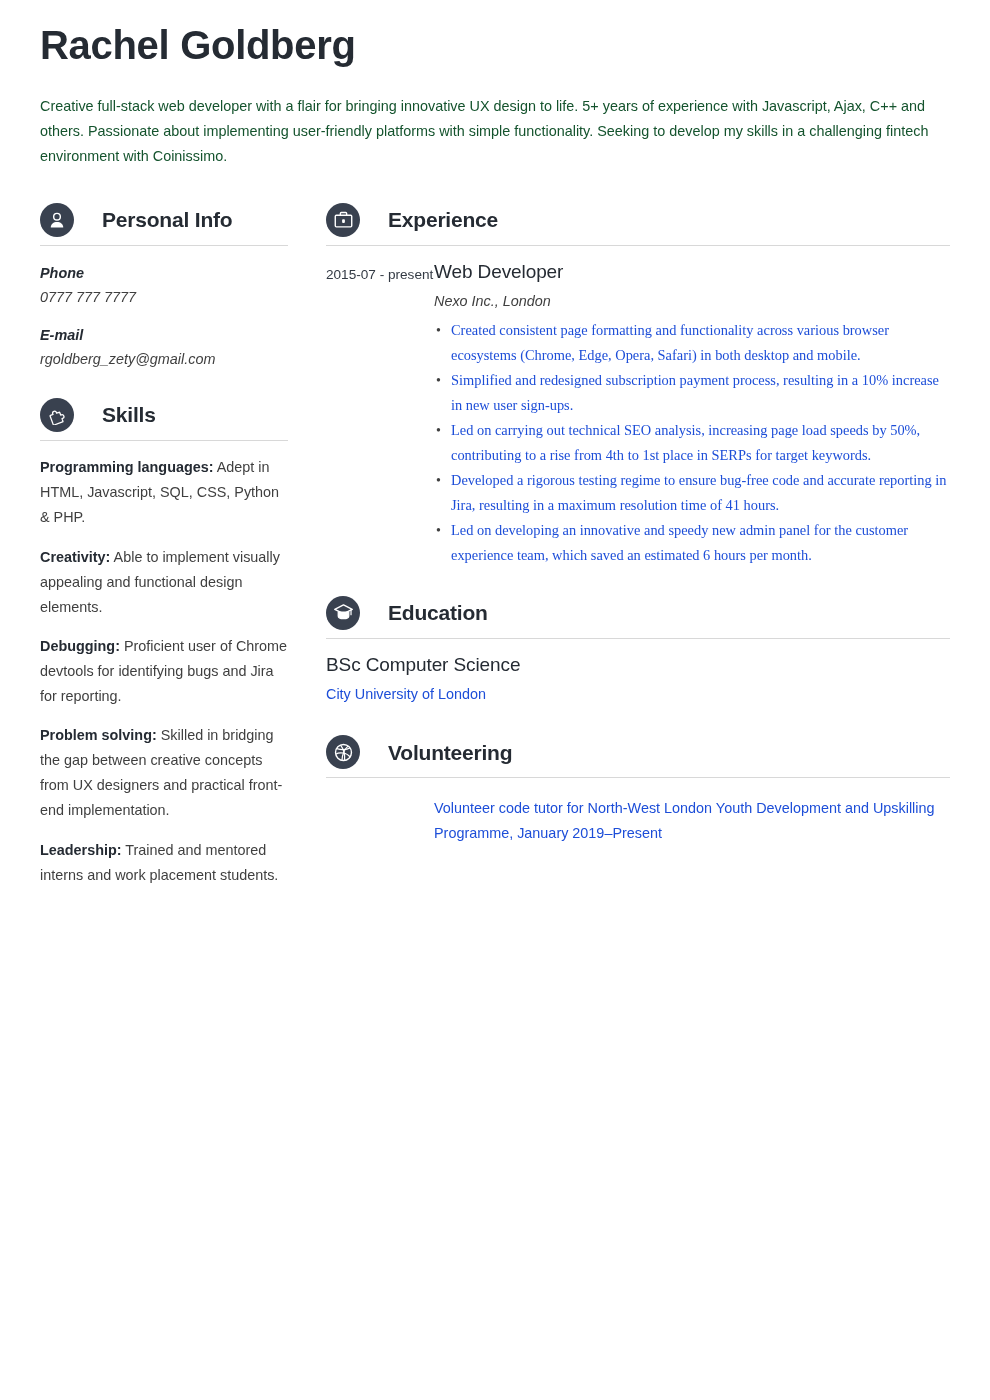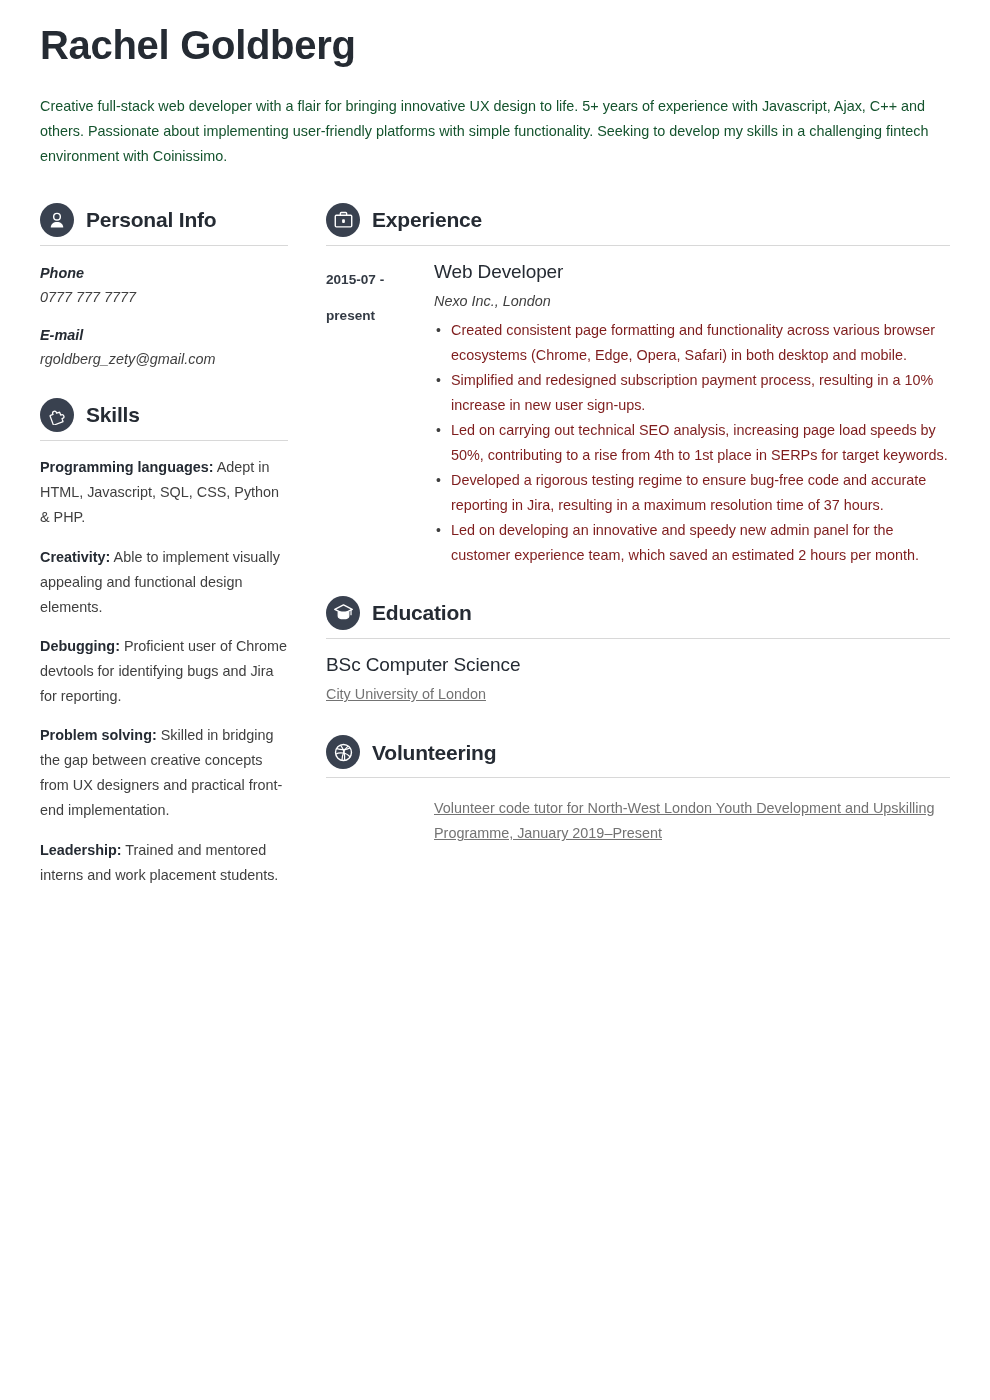--- a/index.html
+++ b/index.html
@@ -46,21 +46,21 @@
     gap: 38px;
   }
   .col-left { width: 248px; flex: 0 0 248px; }
   .col-right { flex: 1 1 auto; min-width: 0; }
 
   
   .section { margin-bottom: 6px; }
   .section-head {
     display: flex;
     align-items: center;
-    gap: 12px;
+    gap: 28px;
     padding-bottom: 6px;
   }
   .sec-icon {
     width: 34px;
     height: 34px;
     border-radius: 50%;
     background: #39414f;
     flex: 0 0 34px;
     display: flex;
     align-items: center;
@@ -113,23 +113,23 @@
   .entry {
     display: flex;
     align-items: flex-start;
     margin-top: 14px;
     gap: 0;
   }
   .entry-dates {
     width: 108px;
     flex: 0 0 108px;
     font-size: 13.6px;
-    font-weight: bold;
+    font-weight: normal;
     color: #333a44;
-    line-height: 36px;
+    line-height: 25px;
     padding-top: 2px;
   }
   .entry-body { flex: 1 1 auto; min-width: 0; }
   .entry-title {
     font-size: 19px;
     font-weight: normal;
     color: #252b33;
     line-height: 1.25;
     margin-bottom: 6px;
     letter-spacing: -0.1px;
@@ -144,36 +144,36 @@
   .entry-bullets {
     list-style: none;
     margin: 0;
     padding: 0;
   }
   .entry-bullets li {
     position: relative;
     padding-left: 17px;
     font-size: 14.4px;
     line-height: 25px;
-    color: #7f1d1d;
+    color: #1d4ed8;
     margin-bottom: 0;
+    font-family: Liberation Serif, serif;
   }
   .entry-bullets li:before {
     content: "\2022";
     position: absolute;
     left: 2px;
     top: 0;
     color: #3f3f3f;
     font-size: 14px;
   }
   .entry-plain {
     font-size: 14.4px;
     line-height: 25px;
-    color: #737373;
-    text-decoration: underline;
+    color: #1d4ed8;
   }
   .vol-entry { margin-top: 18px; }
 </style>
 </head>
 <body>
 
 <div class="resume">
 
   <h1 class="cv-name">Rachel Goldberg</h1>
   <p class="cv-summary">Creative full-stack web developer with a flair for bringing innovative UX design to life. 5+ years of experience with Javascript, Ajax, C++ and others. Passionate about implementing user-friendly platforms with simple functionality. Seeking to develop my skills in a challenging fintech environment with Coinissimo.</p>
@@ -249,22 +249,22 @@
 
         <div class="entry">
           <div class="entry-dates">2015-07 - present</div>
           <div class="entry-body">
             <div class="entry-title">Web Developer</div>
             <div class="entry-sub">Nexo Inc., London</div>
             <ul class="entry-bullets">
               <li>Created consistent page formatting and functionality across various browser ecosystems (Chrome, Edge, Opera, Safari) in both desktop and mobile.</li>
               <li>Simplified and redesigned subscription payment process, resulting in a 10% increase in new user sign-ups.</li>
               <li>Led on carrying out technical SEO analysis, increasing page load speeds by 50%, contributing to a rise from 4th to 1st place in SERPs for target keywords.</li>
-              <li>Developed a rigorous testing regime to ensure bug-free code and accurate reporting in Jira, resulting in a maximum resolution time of 37 hours.</li>
-              <li>Led on developing an innovative and speedy new admin panel for the customer experience team, which saved an estimated 2 hours per month.</li>
+              <li>Developed a rigorous testing regime to ensure bug-free code and accurate reporting in Jira, resulting in a maximum resolution time of 41 hours.</li>
+              <li>Led on developing an innovative and speedy new admin panel for the customer experience team, which saved an estimated 6 hours per month.</li>
             </ul>
           </div>
         </div>
       </div>
 
       <div class="section-gap"></div>
 
       <div class="section">
         <div class="section-head">
           <span class="sec-icon">

